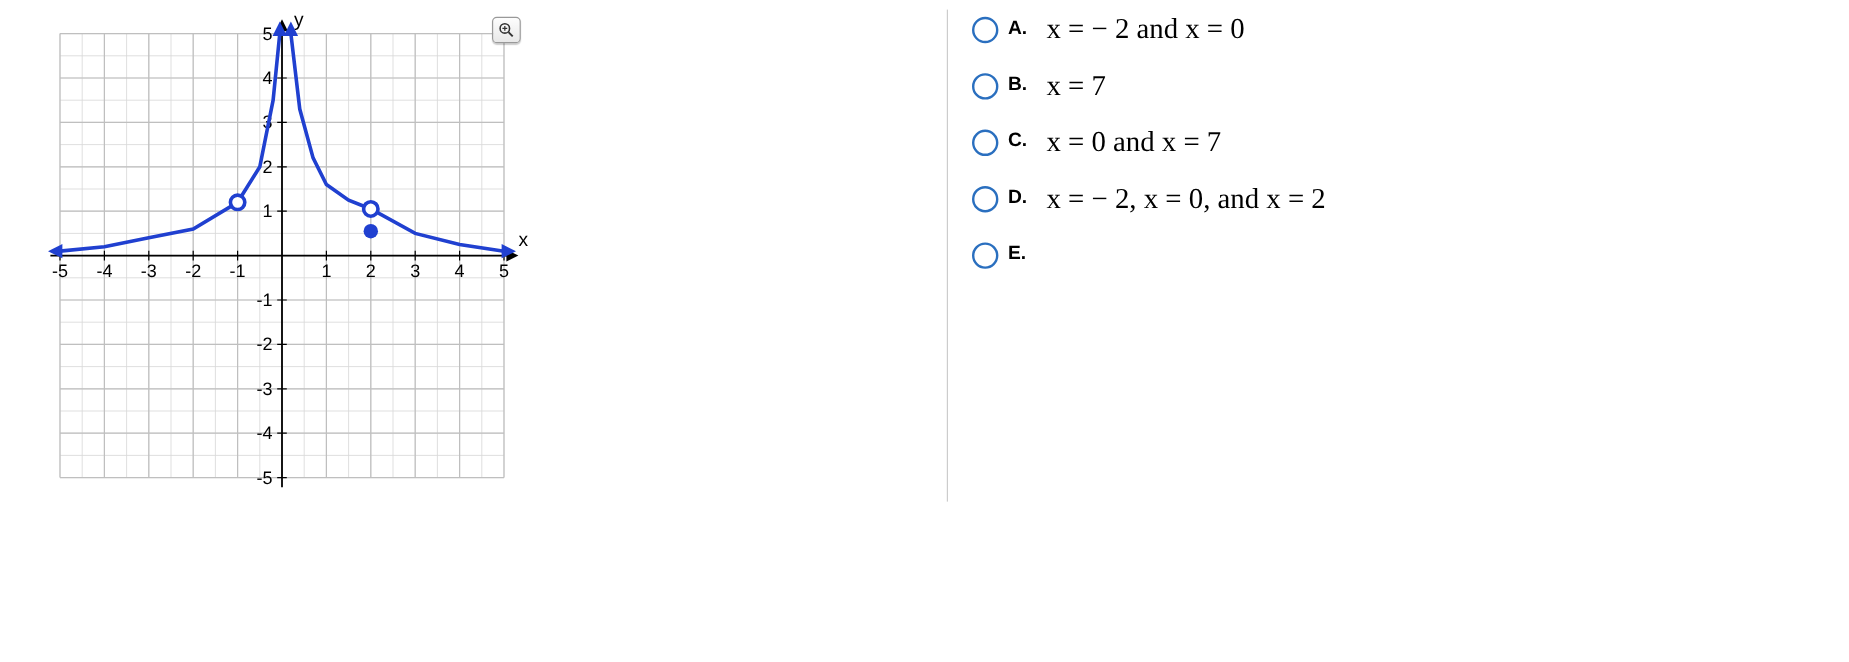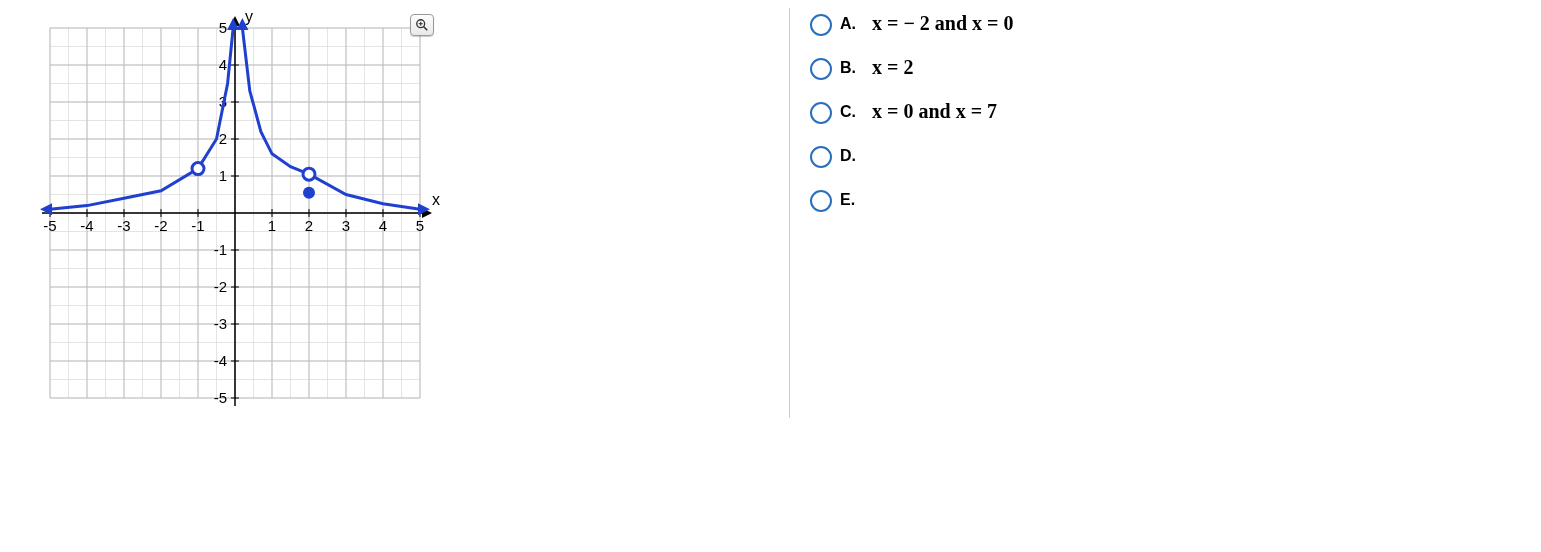--- a/index.html
+++ b/index.html
@@ -70,22 +70,21 @@
   .opt-letter {
     font-family: Arial, Helvetica, sans-serif;
     font-weight: bold;
     font-size: 16px;
     margin-left: 2px;
     margin-right: 6px;
     min-width: 20px;
     margin-top: 3px;
   }
   .opt-text {
-    font-size: 20px;
-    font-weight: bold;
+    font-size: 24px;
   }
 </style>
 </head>
 <body>
 
 <div class="left-col">
 
   <div class="graph-wrap">
     <div class="zoom-btn">
       <svg viewBox="0 0 16 16">
@@ -222,29 +221,30 @@
 <div class="right-col">
   <div class="options">
     <div class="option-row">
       <span class="radio"></span>
       <span class="opt-letter">A.</span>
       <span class="opt-text">x = − 2 and x = 0</span>
     </div>
     <div class="option-row">
       <span class="radio"></span>
       <span class="opt-letter">B.</span>
-      <span class="opt-text">x = 2</span>
+      <span class="opt-text">x = 7</span>
     </div>
     <div class="option-row">
       <span class="radio"></span>
       <span class="opt-letter">C.</span>
       <span class="opt-text">x = 0 and x = 7</span>
     </div>
     <div class="option-row">
       <span class="radio"></span>
       <span class="opt-letter">D.</span>
+      <span class="opt-text">x = − 2, x = 0, and x = 2</span>
     </div>
     <div class="option-row">
       <span class="radio"></span>
       <span class="opt-letter">E.</span>
     </div>
   </div>
 </div>
 
 </body></html>

